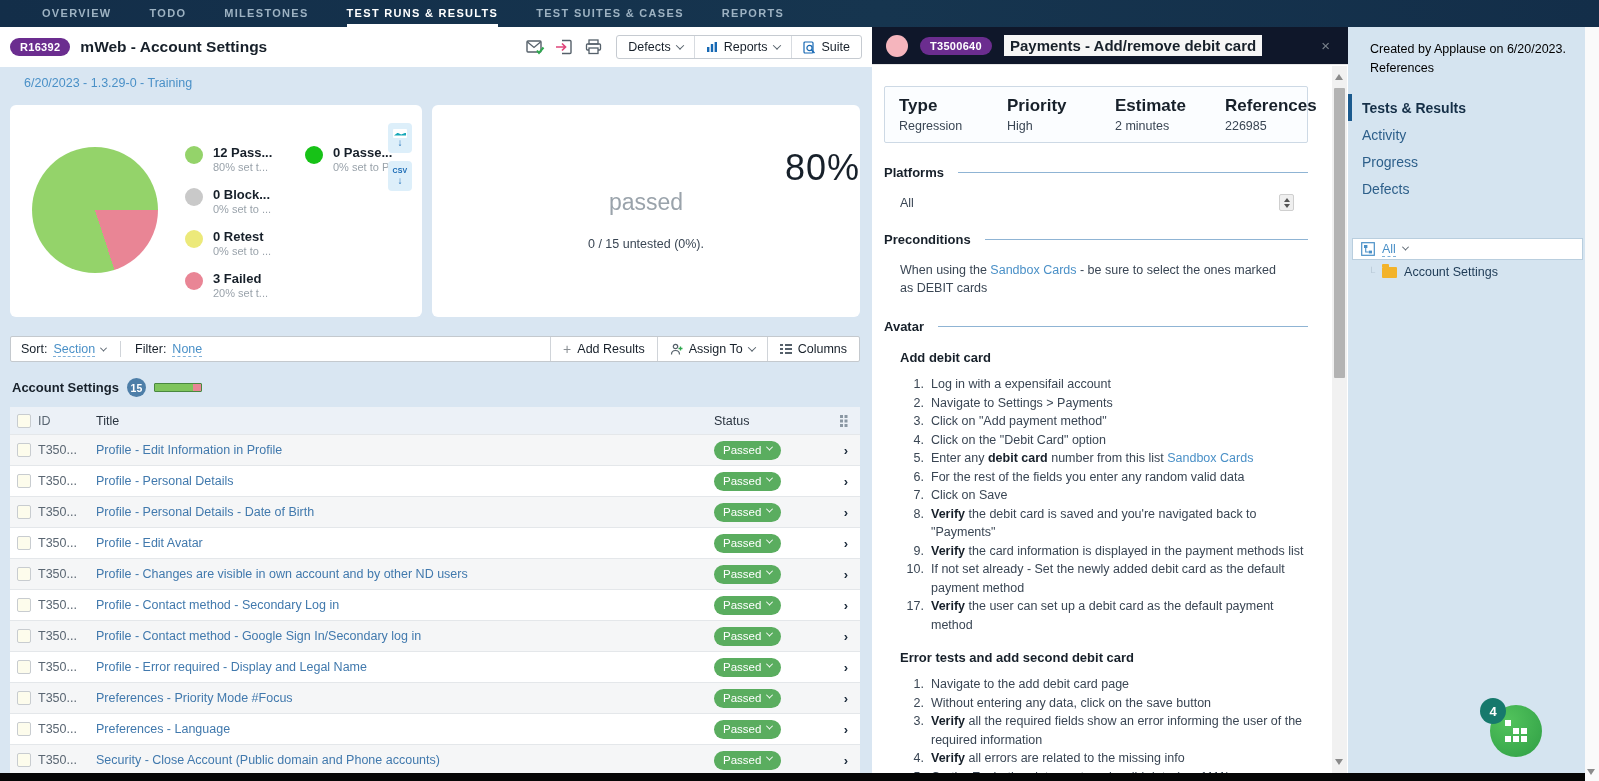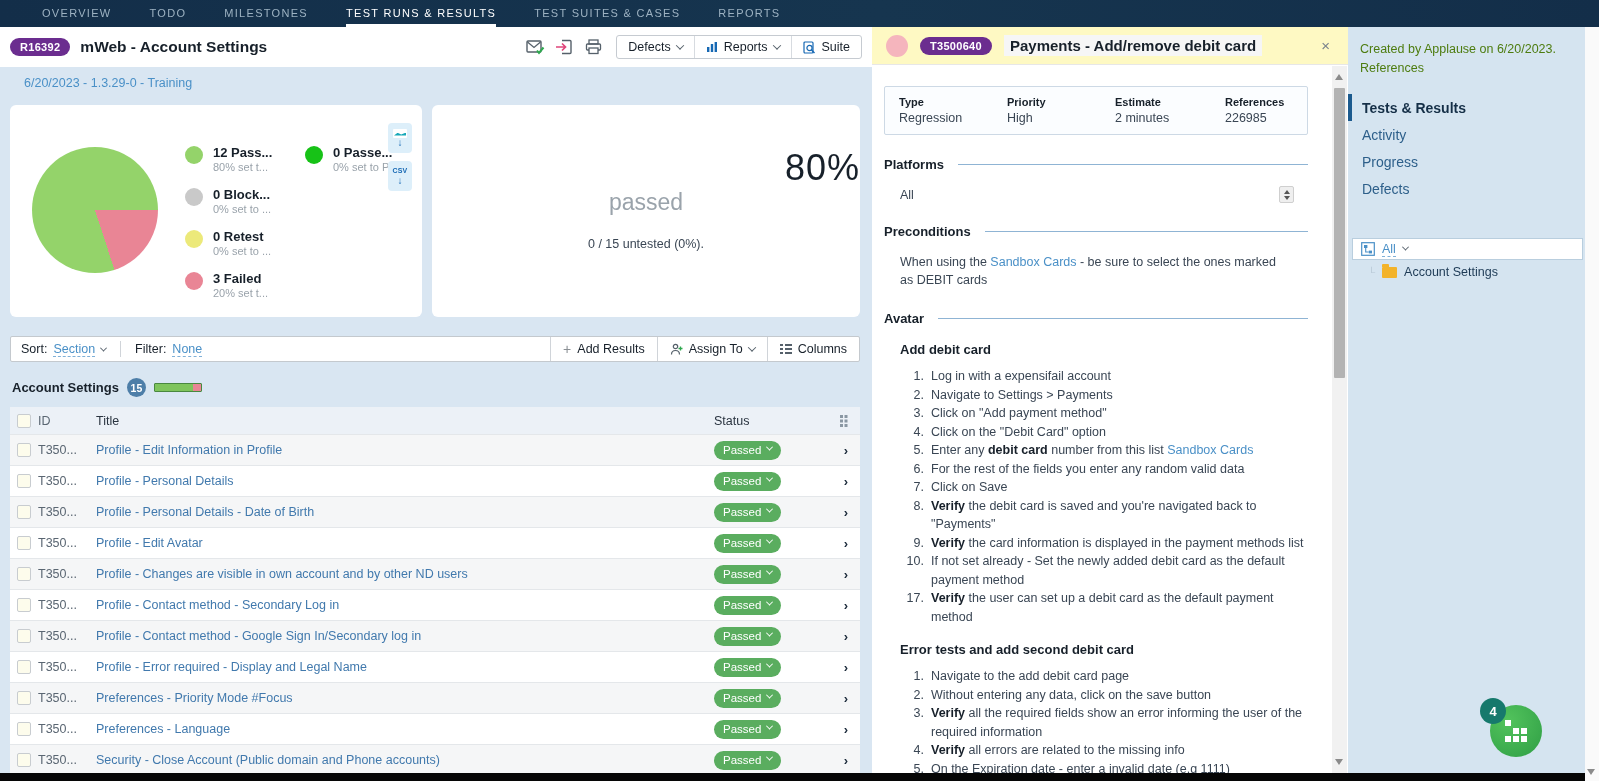--- a/index.html
+++ b/index.html
@@ -2,21 +2,21 @@
 <html><head>
 <meta charset="utf-8">
 <style>
   * { margin:0; padding:0; box-sizing:border-box; }
   html,body { width:1599px; height:781px; overflow:hidden; }
   body { font-family:"Liberation Sans", sans-serif; background:#d9e6f2; position:relative; color:#17202a; }
 
   
   .topnav { position:absolute; left:0; top:0; width:1599px; height:27px;
     background:linear-gradient(90deg,#132e49,#16354f 55%,#132e49); display:flex; align-items:stretch; padding-left:42px; z-index:30; }
-  .topnav .tab { font-size:11px; font-weight:400; letter-spacing:1.3px; color:#9db2c2;
+  .topnav .tab { font-size:11px; font-weight:700; letter-spacing:1.3px; color:#9db2c2;
     display:flex; align-items:center; margin-right:38px; border-bottom:3px solid transparent; padding-top:2px; cursor:pointer; }
   .topnav .tab.active { color:#ffffff; border-bottom-color:#ffffff; }
 
   
   .left-region { position:absolute; left:0; top:27px; width:872px; height:746px; }
   .run-header { position:absolute; left:0; top:0; width:872px; height:40px; background:#fff;
     display:flex; align-items:center; padding:0 10px; }
   .badge-pill { background:#6b2d8f; color:#fff; font-size:11px; font-weight:700;
     padding:3px 10px; border-radius:11px; letter-spacing:.3px; }
   .run-title { font-size:15.5px; font-weight:700; margin-left:10px; }
@@ -81,29 +81,29 @@
   .cell-title a { color:#4179ad; text-decoration:none; cursor:pointer; }
   .cell-status { width:118px; }
   .pill { display:inline-flex; align-items:center; gap:6px; background:#5aad5f; color:#fff; font-size:11.5px;
     padding:3px 9px 4px 9px; border-radius:11px; cursor:pointer; }
   .pill .chev { border-color:#fff; width:5px; height:5px; margin-top:-2px; }
   .cell-arrow { width:28px; display:flex; justify-content:center; }
   .row-arrow { color:#1b2a3a; font-weight:700; font-size:13px; cursor:pointer; }
 
   
   .detail { position:absolute; left:872px; top:27px; width:476px; height:746px; background:#fff; overflow:hidden; }
-  .detail-header { height:38px; background:#fef9c3; border-bottom:1px solid #e7e7e7; display:flex; align-items:center; padding:0 14px; }
+  .detail-header { height:38px; background:#0f172a; border-bottom:1px solid #e7e7e7; display:flex; align-items:center; padding:0 14px; }
   .avatar-dot { width:22px; height:22px; border-radius:50%; background:#f5b5bd; flex:none; }
   .detail-title { font-size:15px; font-weight:700; margin-left:12px; background:#f6f6f6; padding:2px 6px; }
   .detail-close { margin-left:auto; color:#7a838c; font-size:15px; cursor:pointer; padding:0 4px; }
   .detail-body { position:absolute; left:0; top:39px; width:460px; bottom:0; padding:20px 24px 0 12px; overflow:hidden; }
 
   .info-box { border:1px solid #cdd9e5; background:#fbfdff; border-radius:2px; padding:9px 14px;
     display:grid; grid-template-columns:108px 108px 110px 1fr; }
-  .info-col .l { font-size:11px; font-weight:700; } .info-col .v { font-size:12.5px; color:#3a4654; margin-top:3px; }
+  .info-col .l { font-size:17px; font-weight:700; } .info-col .v { font-size:12.5px; color:#3a4654; margin-top:3px; }
 
   .sec-head { display:flex; align-items:center; margin-top:22px; }
   .sec-head .h { font-size:13px; font-weight:700; }
   .sec-head .line { flex:1; height:1px; background:#8fb4d4; margin-left:14px; }
 
   .platform-row { position:relative; margin:16px 0 4px 16px; font-size:12.5px; color:#3a4654; }
   .spinner { position:absolute; right:14px; top:-2px; width:15px; height:17px; background:#efefef; border:1px solid #cfcfcf;
     border-radius:2px; display:flex; flex-direction:column; align-items:center; justify-content:center; gap:2px; cursor:pointer; }
   .spinner i { width:0; height:0; border-left:3.5px solid transparent; border-right:3.5px solid transparent; display:block; }
   .spinner .up { border-bottom:4px solid #555; } .spinner .dn { border-top:4px solid #555; }
@@ -121,21 +121,21 @@
   
   .dscroll { position:absolute; left:460px; top:39px; width:15px; bottom:0; background:#f1f1f1; cursor:pointer; }
   .dscroll .thumb { position:absolute; left:2px; width:11px; top:22px; height:290px; background:#b3b3b3; border-radius:1px; }
   .tri-up { position:absolute; left:3px; top:8px; width:0; height:0;
     border-left:4.5px solid transparent; border-right:4.5px solid transparent; border-bottom:6px solid #8b8b8b; }
   .tri-dn { position:absolute; left:3px; bottom:8px; width:0; height:0;
     border-left:4.5px solid transparent; border-right:4.5px solid transparent; border-top:6px solid #8b8b8b; }
 
   
   .sidebar { position:absolute; left:1348px; top:27px; width:237px; height:746px; background:#d5e4f0; }
-  .sb-created { padding:13px 14px 0 12px; font-size:12.5px; color:#4d7c0f; line-height:19px; }
+  .sb-created { padding:13px 14px 0 22px; font-size:12.5px; color:#000000; line-height:19px; }
   .sb-nav { margin-top:16px; }
   .sb-item { height:27px; display:flex; align-items:center; padding-left:14px; font-size:14px; color:#2d5f8a; cursor:pointer; }
   .sb-item.active { font-weight:700; color:#152f47; box-shadow:inset 4px 0 0 #1b5a8e; }
   .tree-box { margin:36px 2px 0 4px; height:22px; background:#fff; border:1px solid #b9cede; display:flex;
     align-items:center; gap:7px; padding:0 8px; font-size:12.5px; }
   .tree-box .chev { width:5px; height:5px; margin-top:-2px; }
   .tree-row { display:flex; align-items:center; gap:7px; margin:5px 0 0 20px; font-size:12.5px; color:#1d3a55; cursor:pointer; }
   .folder { width:15px; height:11px; background:#f3b32a; border-radius:1px; position:relative; flex:none; }
   .folder::before { content:""; position:absolute; left:0; top:-3px; width:7px; height:3px; background:#f3b32a; border-radius:1px 1px 0 0; }
 

